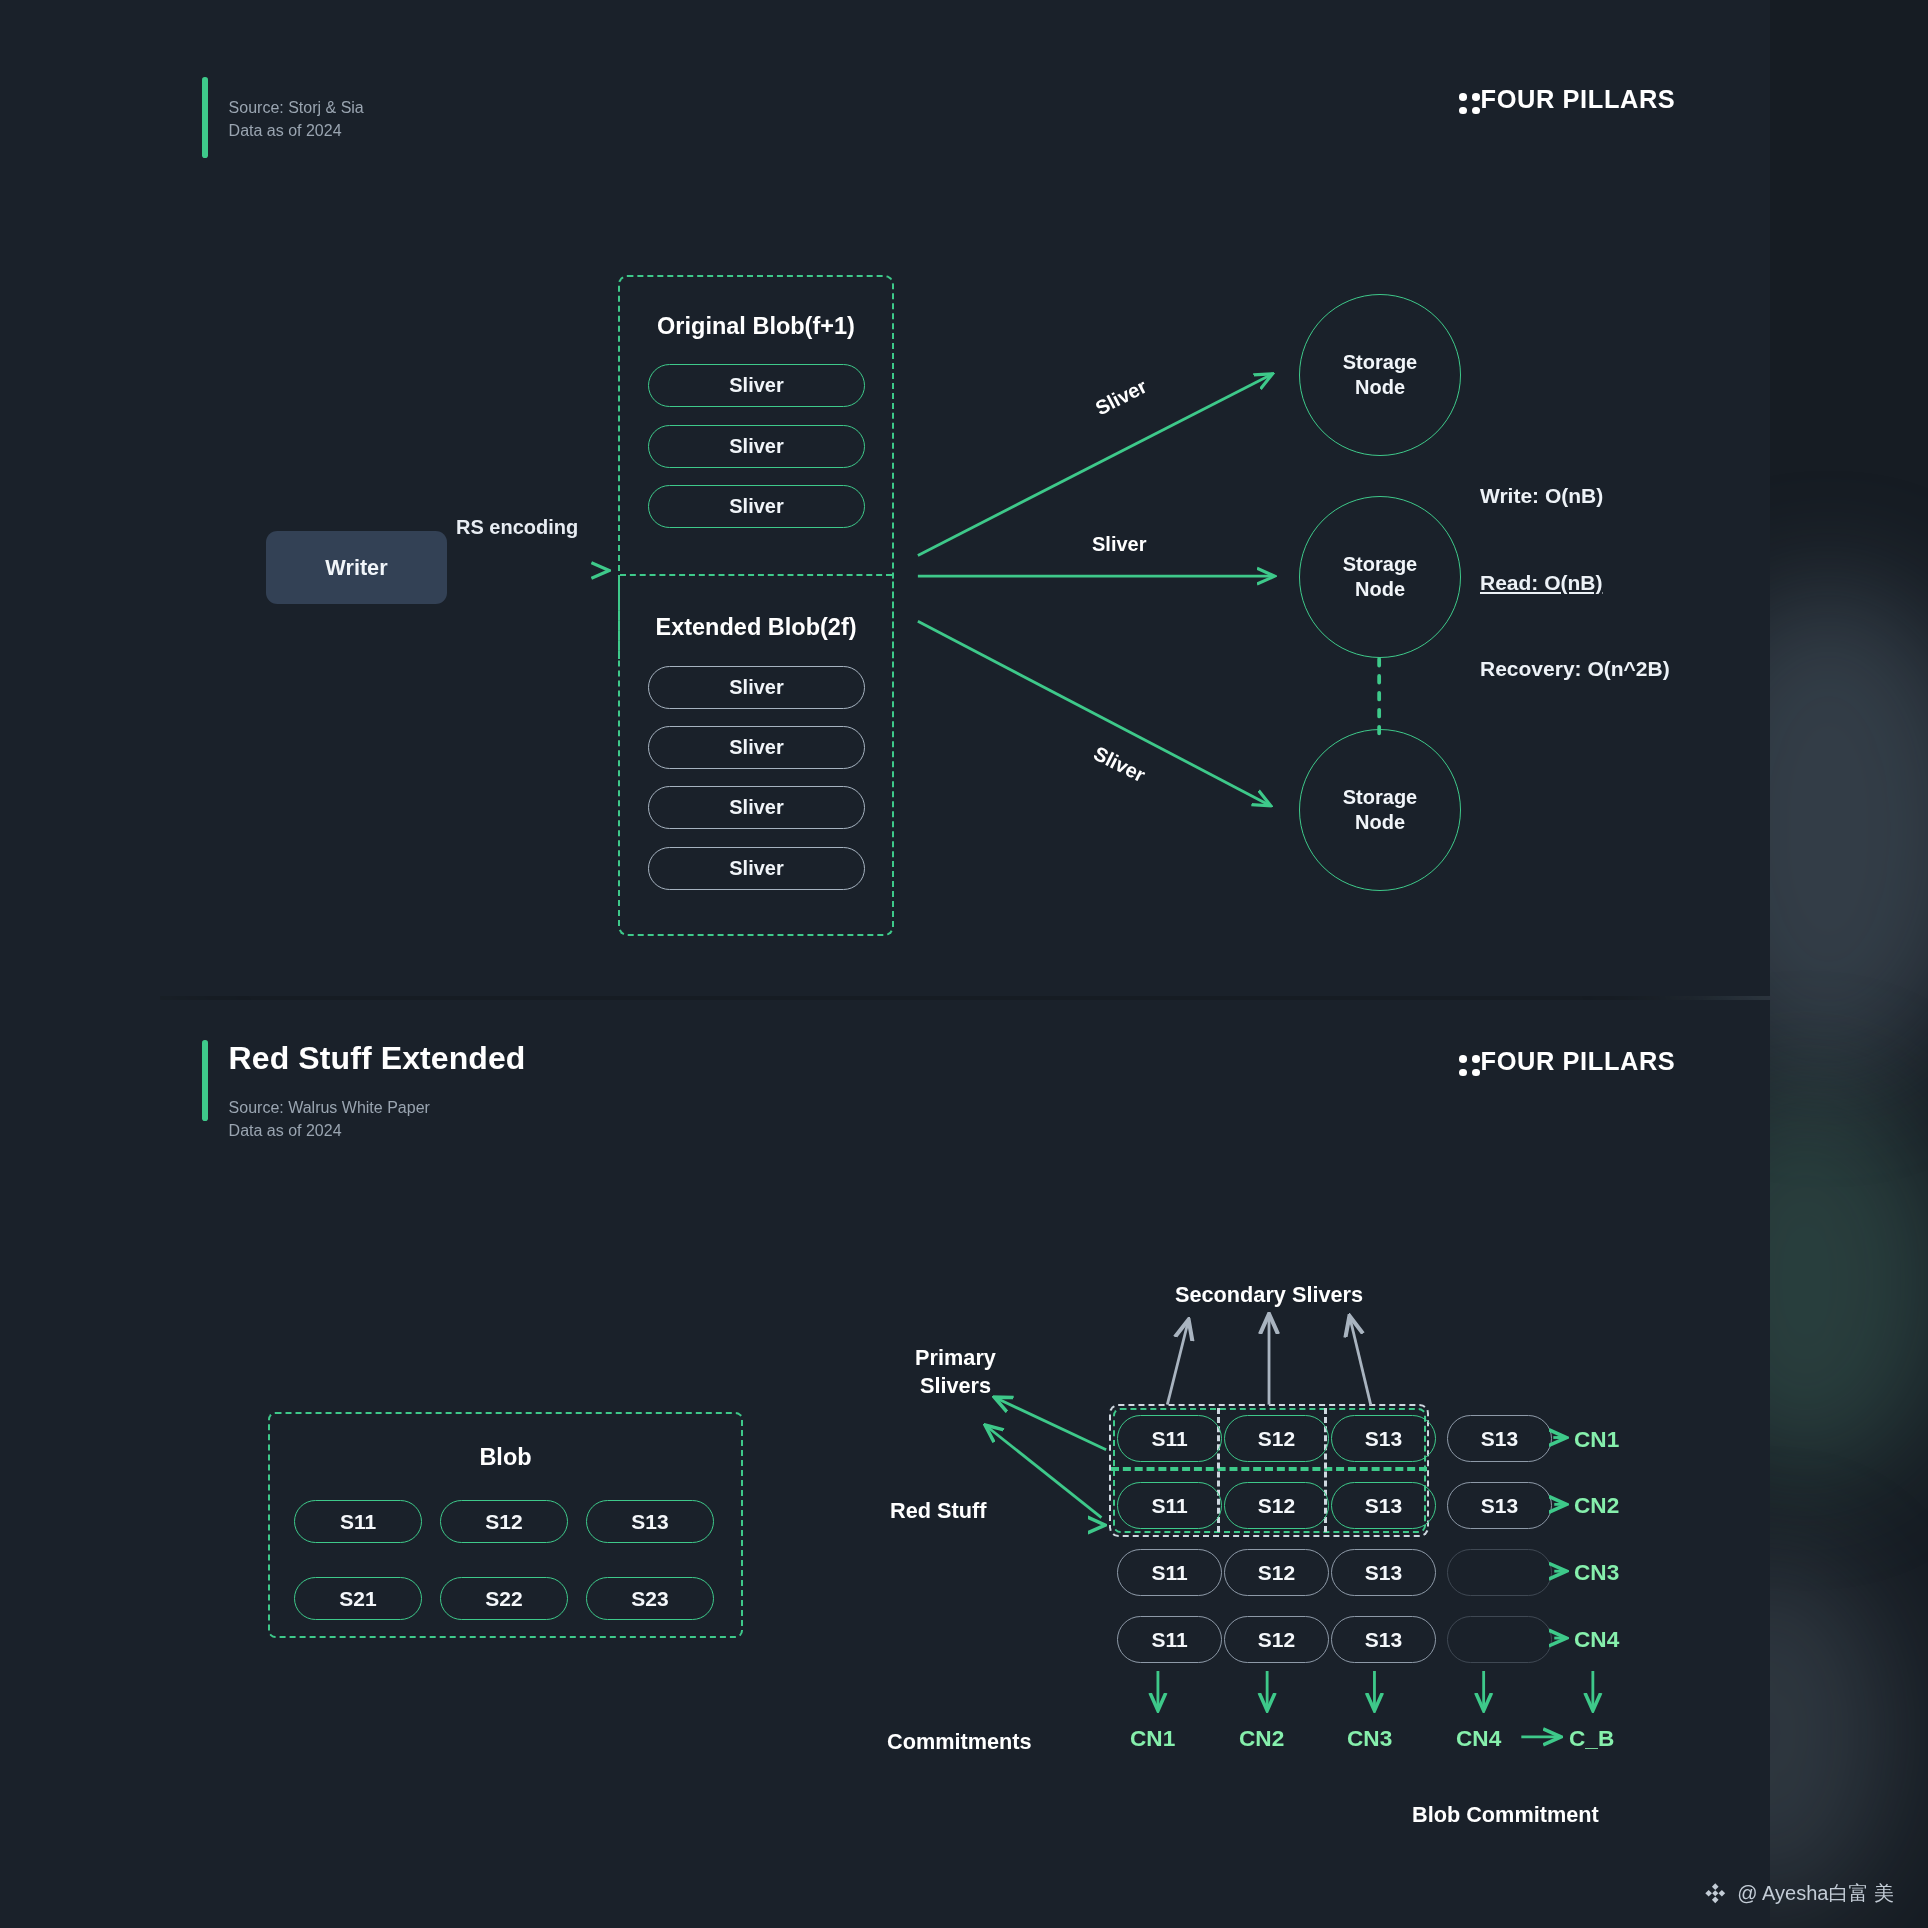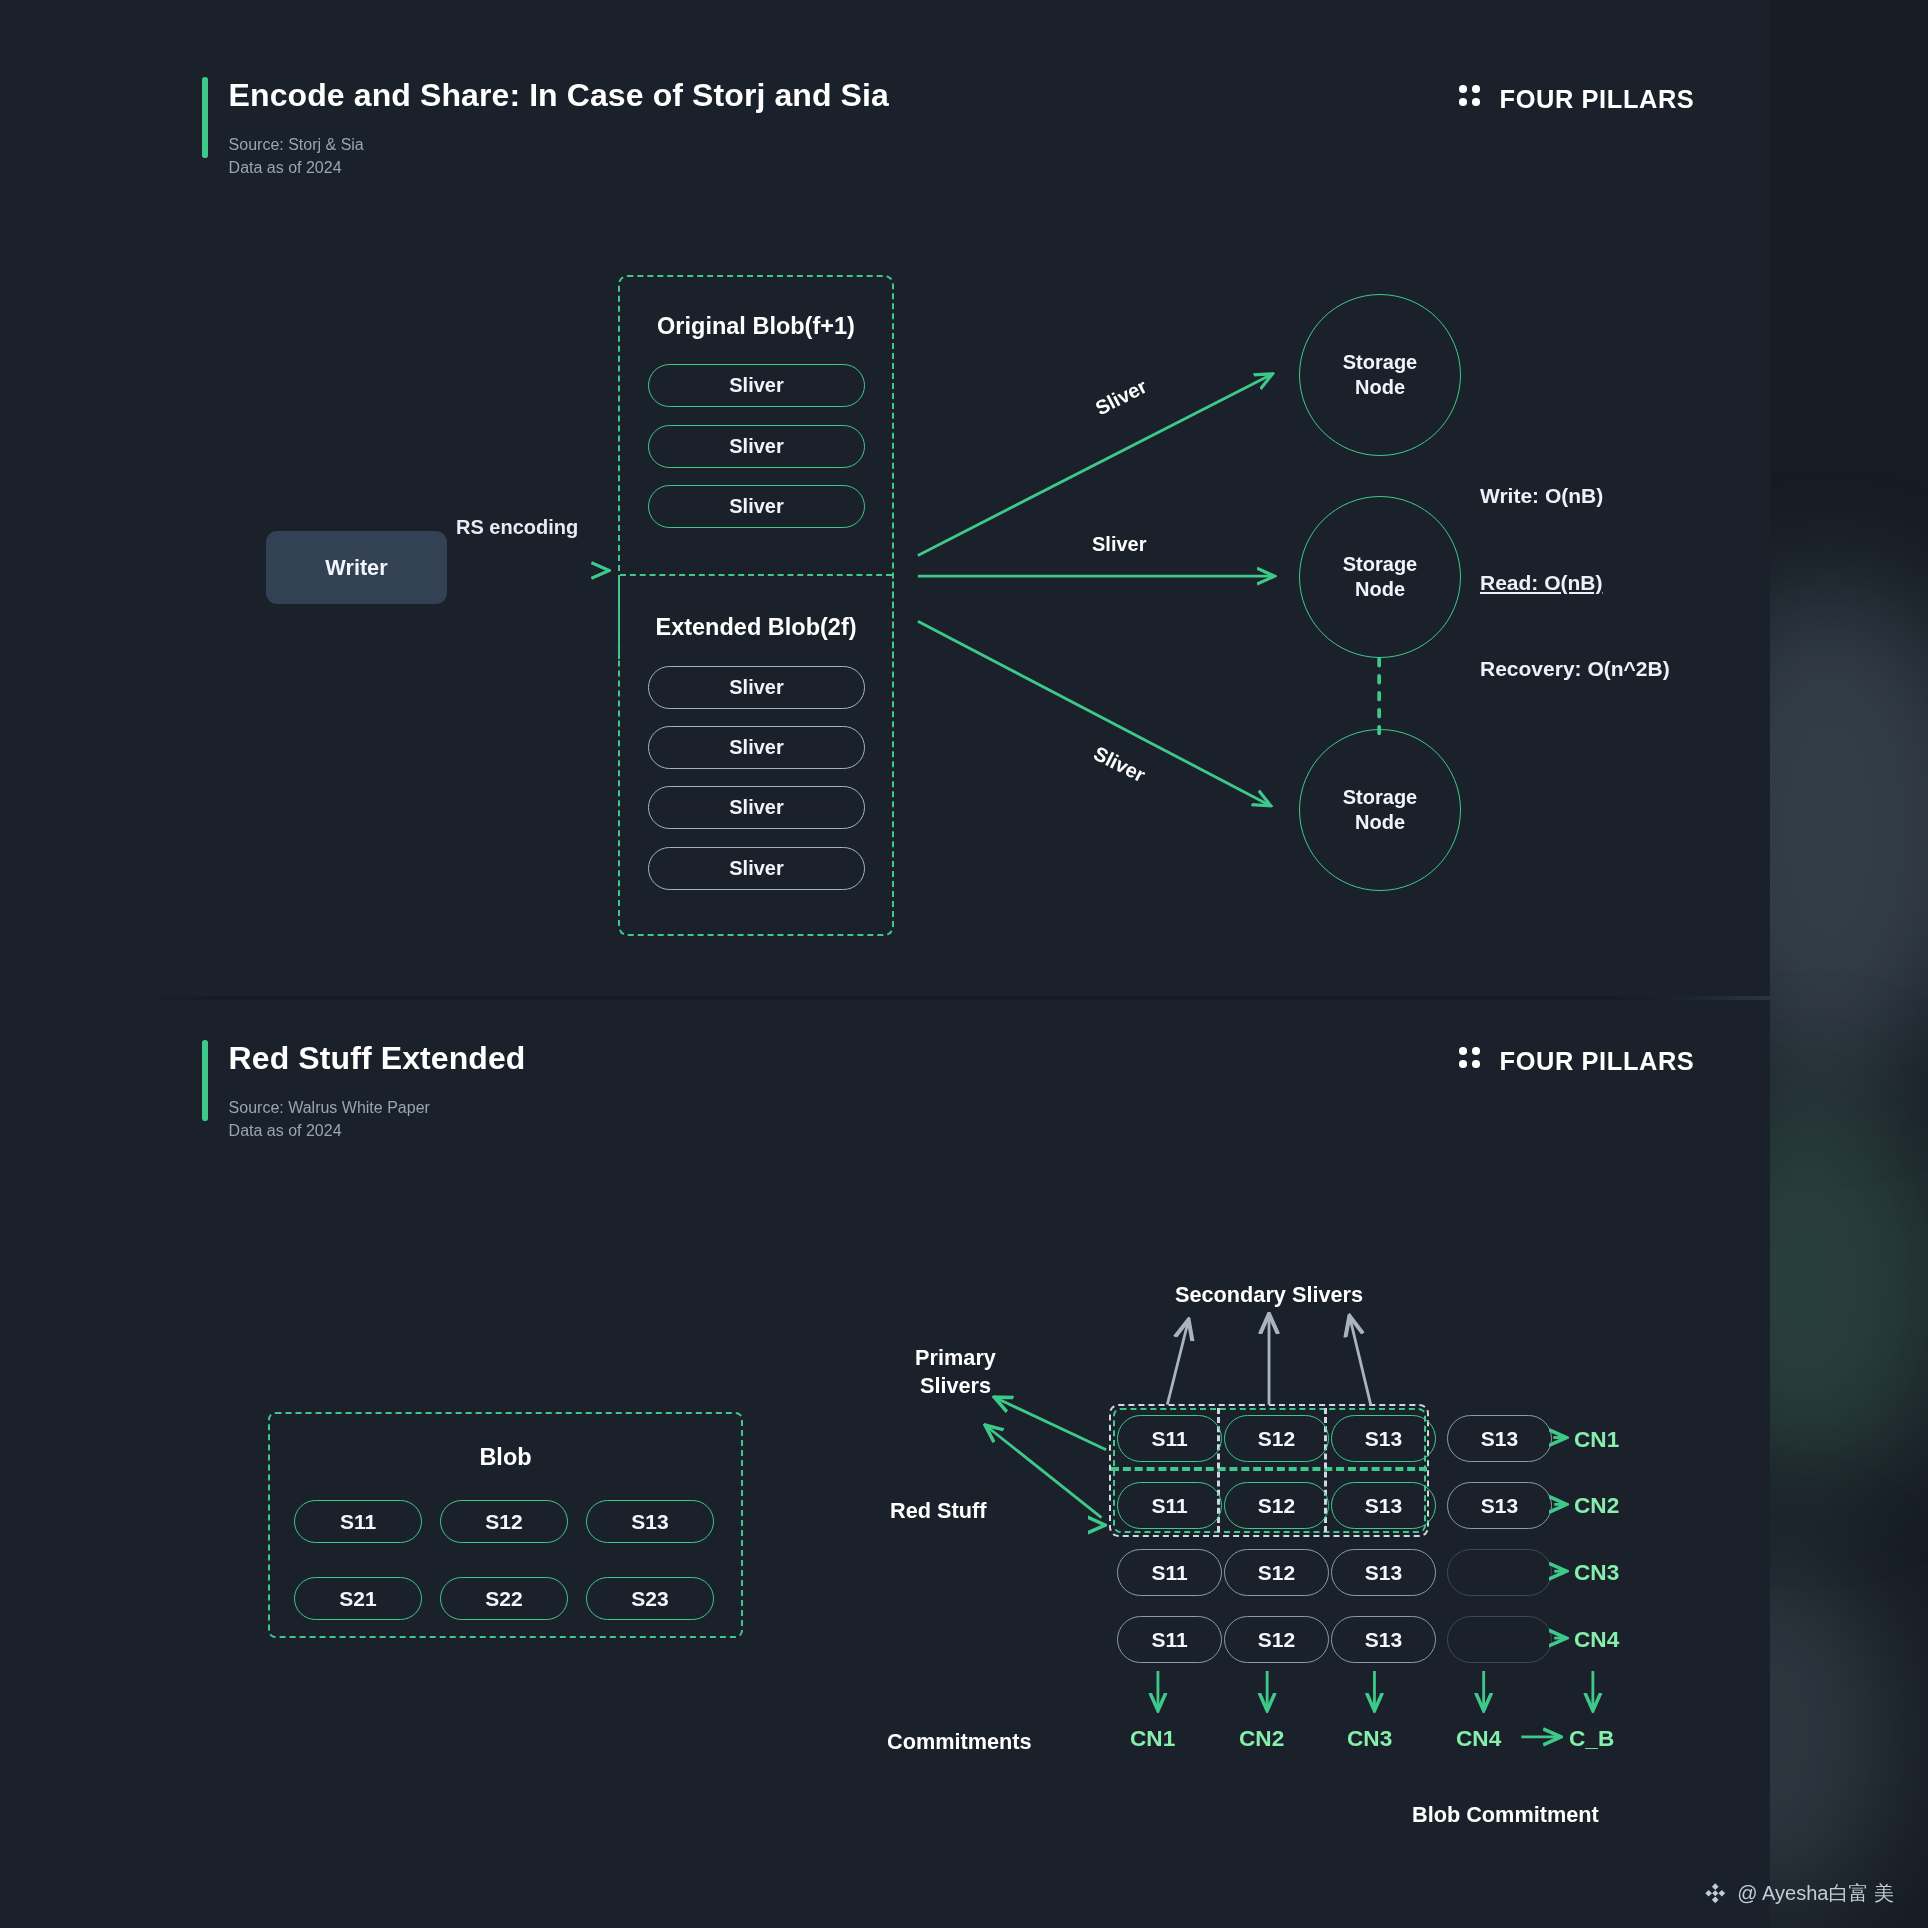--- a/index.html
+++ b/index.html
@@ -22,21 +22,21 @@
   .panel-top{left:0;top:0;width:1770px;height:996px;}
   .panel-bottom{left:0;top:1000px;width:1770px;height:928px;}
   .panel-left-fill{left:0;top:996px;width:160px;height:932px;background:#1a212a;}
   .content{position:absolute;inset:0;z-index:3;}
 
   
   .hdr{position:absolute;display:flex;align-items:flex-start;}
   .hdr-bar{width:5.6px;border-radius:2.8px;background:#3ec98a;margin-right:21px;}
   .hdr-title{font-size:32px;font-weight:bold;letter-spacing:0.1px;line-height:1.15;color:#ffffff;}
   .hdr-sub{font-size:16px;color:#9aa5b1;line-height:1.45;margin-top:19px;}
-  .brand{position:absolute;display:flex;align-items:flex-start;gap:20px;}
+  .brand{position:absolute;display:flex;align-items:flex-end;gap:1px;}
   .brand-dots{display:grid;grid-template-columns:7.5px 7.5px;grid-template-rows:7.5px 7.5px;gap:5.6px;}
   .brand-dots i{width:7.5px;height:7.5px;border-radius:50%;background:#ffffff;display:block;}
   .brand-text{font-size:25.4px;font-weight:bold;letter-spacing:0.6px;color:#ffffff;}
 
   
   .writer{position:absolute;left:266px;top:531px;width:181px;height:73px;border-radius:11.3px;
     background:#334155;display:flex;align-items:center;justify-content:center;
     font-size:21.7px;font-weight:bold;color:#f1f5f9;}
   .rs-label{position:absolute;left:456px;top:516px;font-size:20px;font-weight:bold;color:#e8edf3;}
 
@@ -95,21 +95,20 @@
 
 <div class="panel panel-top"></div>
 <div class="panel panel-bottom"></div>
 <div class="panel panel-left-fill"></div>
 
 <div class="content">
 
   <div class="hdr" style="left:202px;top:77px;">
     <div class="hdr-bar" style="height:81px;"></div>
     <div>
-      <div class="hdr-title">Encode and Share: In Case of Storj and Sia</div>
       <div class="hdr-sub">Source: Storj &amp; Sia</div>
       <div class="hdr-sub" style="margin-top:0">Data as of 2024</div>
     </div>
   </div>
 
   <div class="brand" style="left:1459px;top:85px;">
     <div class="brand-dots">
         <i></i>
         <i></i>
         <i></i>

